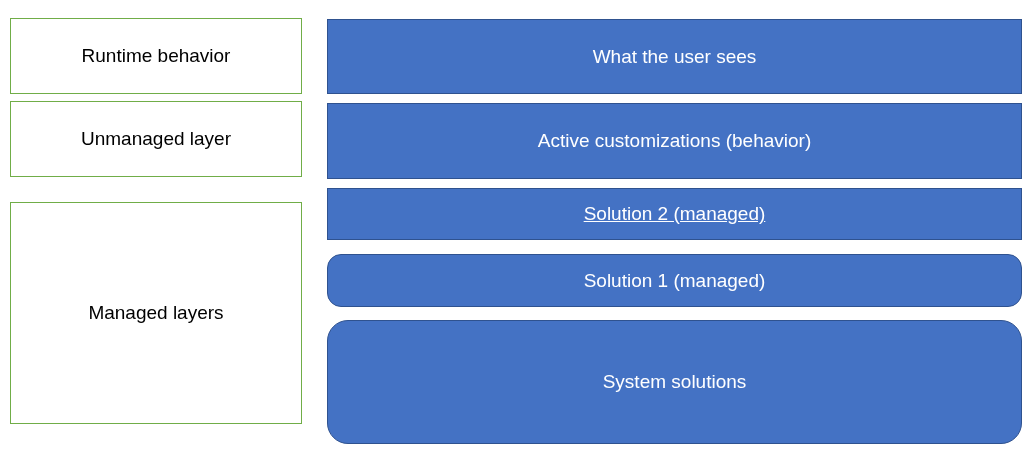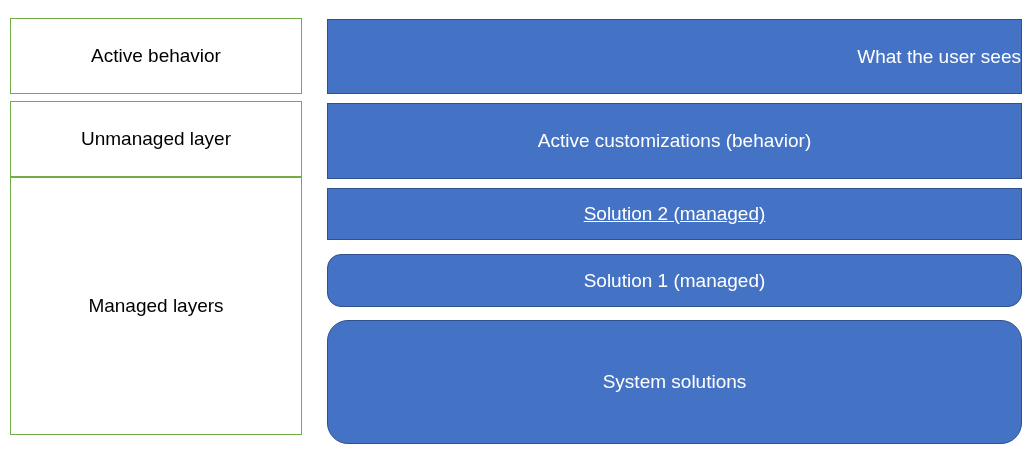--- a/index.html
+++ b/index.html
@@ -49,32 +49,32 @@
     font-size: 19px;
     text-align: center;
   }
 </style>
 </head>
 <body>
 
 <div class="canvas">
 
   <div class="label-box" style="top:18px; height:76px;">
-    <span>Active behavior</span>
+    <span>Runtime behavior</span>
   </div>
 
   <div class="label-box" style="top:101px; height:76px;">
     <span>Unmanaged layer</span>
   </div>
 
-  <div class="label-box" style="top:177px; height:258px;">
+  <div class="label-box" style="top:202px; height:222px;">
     <span>Managed layers</span>
   </div>
 
-  <div class="layer-box" style="top:19px; height:75px;justify-content:flex-end;">
+  <div class="layer-box" style="top:19px; height:75px;">
     <span>What the user sees</span>
   </div>
 
   <div class="layer-box" style="top:103px; height:76px;">
     <span>Active customizations (behavior)</span>
   </div>
 
   <div class="layer-box" style="top:188px; height:52px;text-decoration:underline;">
     <span>Solution 2 (managed)</span>
   </div>

